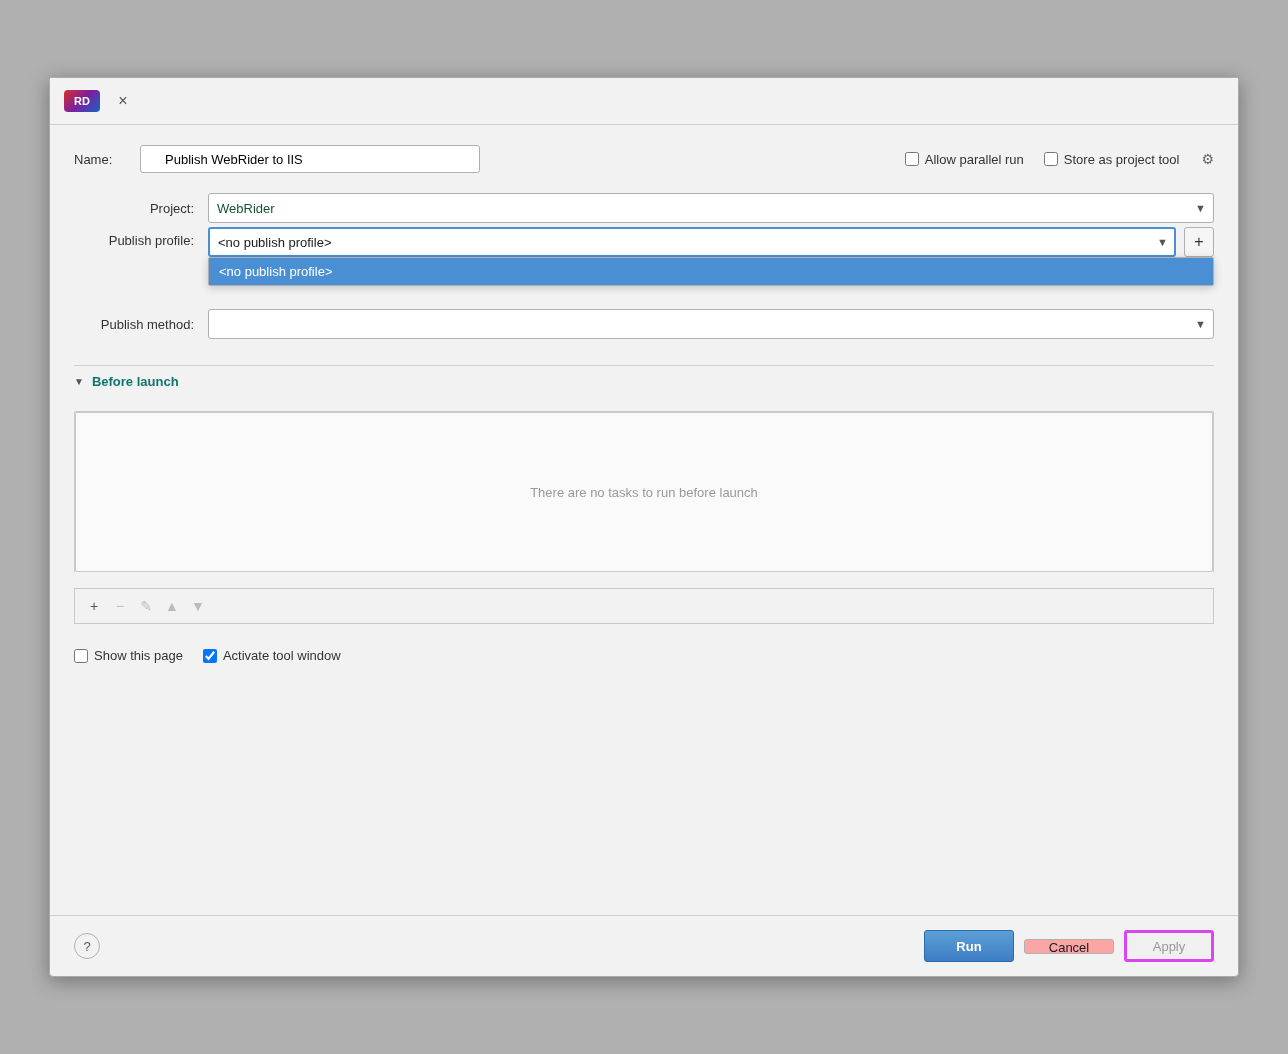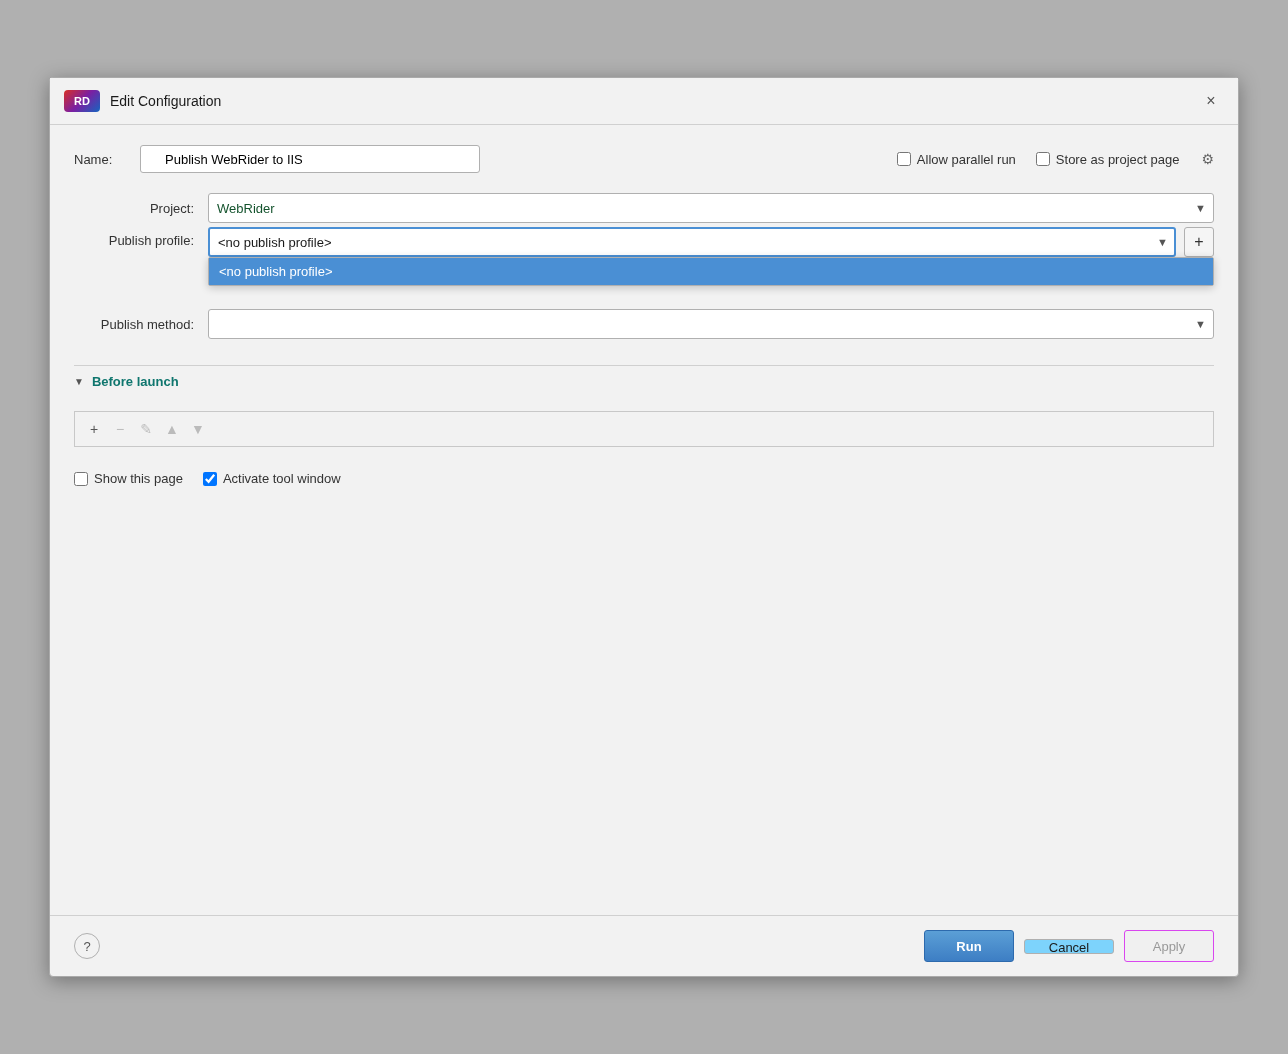--- a/index.html
+++ b/index.html
@@ -303,70 +303,69 @@
       border-radius: 3px;
       color: white;
       font-size: 13px;
       font-weight: 700;
       cursor: pointer;
       padding: 0 20px;
     }
     .cancel-btn {
       min-width: 90px;
       height: 15px;
-      background: #7dd3fc;
+      background: #fca5a5;
       border: 1px solid #b0b0b0;
       border-radius: 3px;
       color: #1a1a1a;
       font-size: 13px;
       cursor: pointer;
       padding: 0 20px;
     }
     .apply-btn {
       min-width: 90px;
       height: 32px;
       background: #f0f0f0;
-      border: 1px solid #d946ef;
+      border: 3px solid #d946ef;
       border-radius: 3px;
       color: #999;
       font-size: 13px;
       cursor: default;
       padding: 0 20px;
     }
     .name-and-checks {
       display: flex;
       align-items: center;
       width: 100%;
       gap: 16px;
     }
   </style>
 </head>
 <body>
 
 <div class="dialog">
 
   <div class="title-bar">
     <div class="rd-icon">RD</div>
-    <span class="title-text">Edit Configuration</span>
     <button class="close-btn">×</button>
   </div>
 
   <div class="dialog-body">
 
     <div class="name-and-checks">
       <span class="name-label">Name:</span>
       <input class="name-input" type="text" value="Publish WebRider to IIS" style="">
       <div class="checkboxes-row">
         <label class="checkbox-item">
           <input type="checkbox" style="">
           <span class="checkbox-label">Allow parallel run</span>
         </label>
         <label class="checkbox-item">
           <input type="checkbox" style="">
-          <span class="checkbox-label">Store as project page</span>
+          <span class="checkbox-label">Store as project tool</span>
         </label>
         <span class="gear-icon">⚙</span>
       </div>
     </div>
 
     <div class="form-section">
 
       <div class="form-row">
         <span class="form-label">Project:</span>
         <div class="dropdown-wrapper">
@@ -407,20 +406,25 @@
         </div>
       </div>
 
     </div>
 
     <div class="section-header">
       <span class="chevron-icon">▼</span>
       <span class="section-title">Before launch</span>
     </div>
 
+    <div style="border: 1px solid #c8c8c8; border-bottom: none; border-radius: 2px 2px 0 0;">
+      <div class="tasks-area">
+        <span class="no-tasks-text">There are no tasks to run before launch</span>
+      </div>
+    </div>
 
     <div class="toolbar-row">
       <button class="toolbar-btn">+</button>
       <button class="toolbar-btn disabled">−</button>
       <button class="toolbar-btn disabled">✎</button>
       <button class="toolbar-btn disabled">▲</button>
       <button class="toolbar-btn disabled">▼</button>
     </div>
 
     <div class="bottom-checkboxes">

